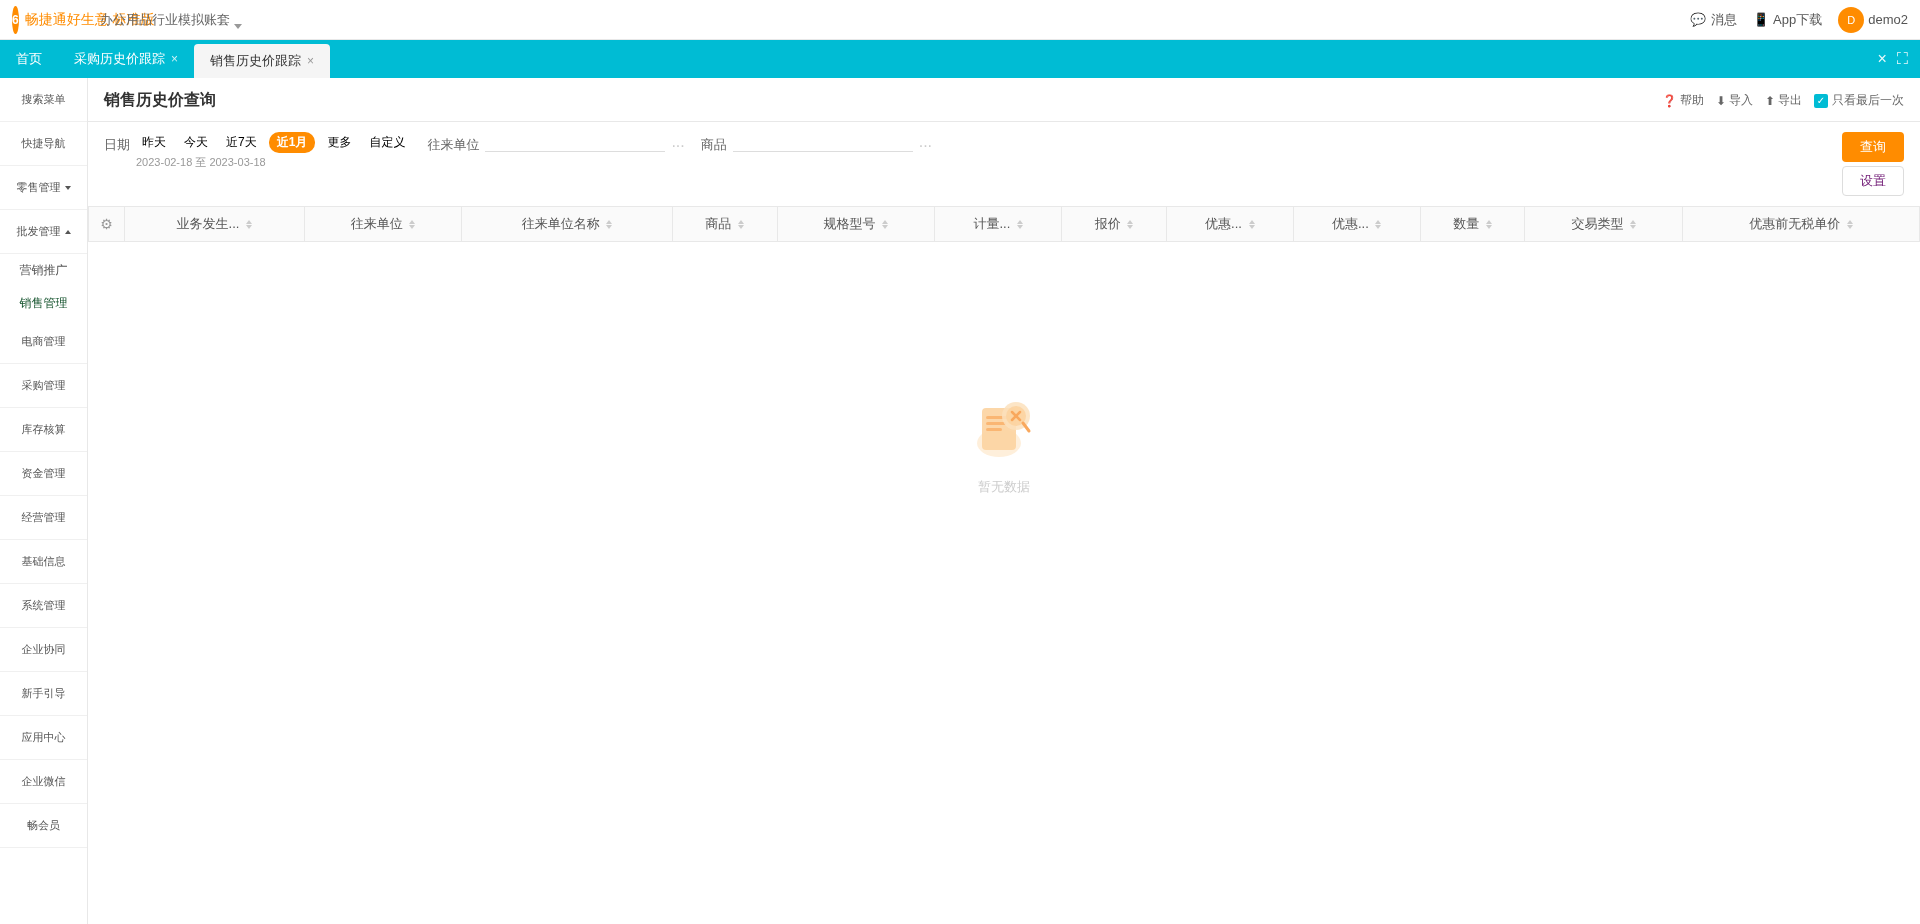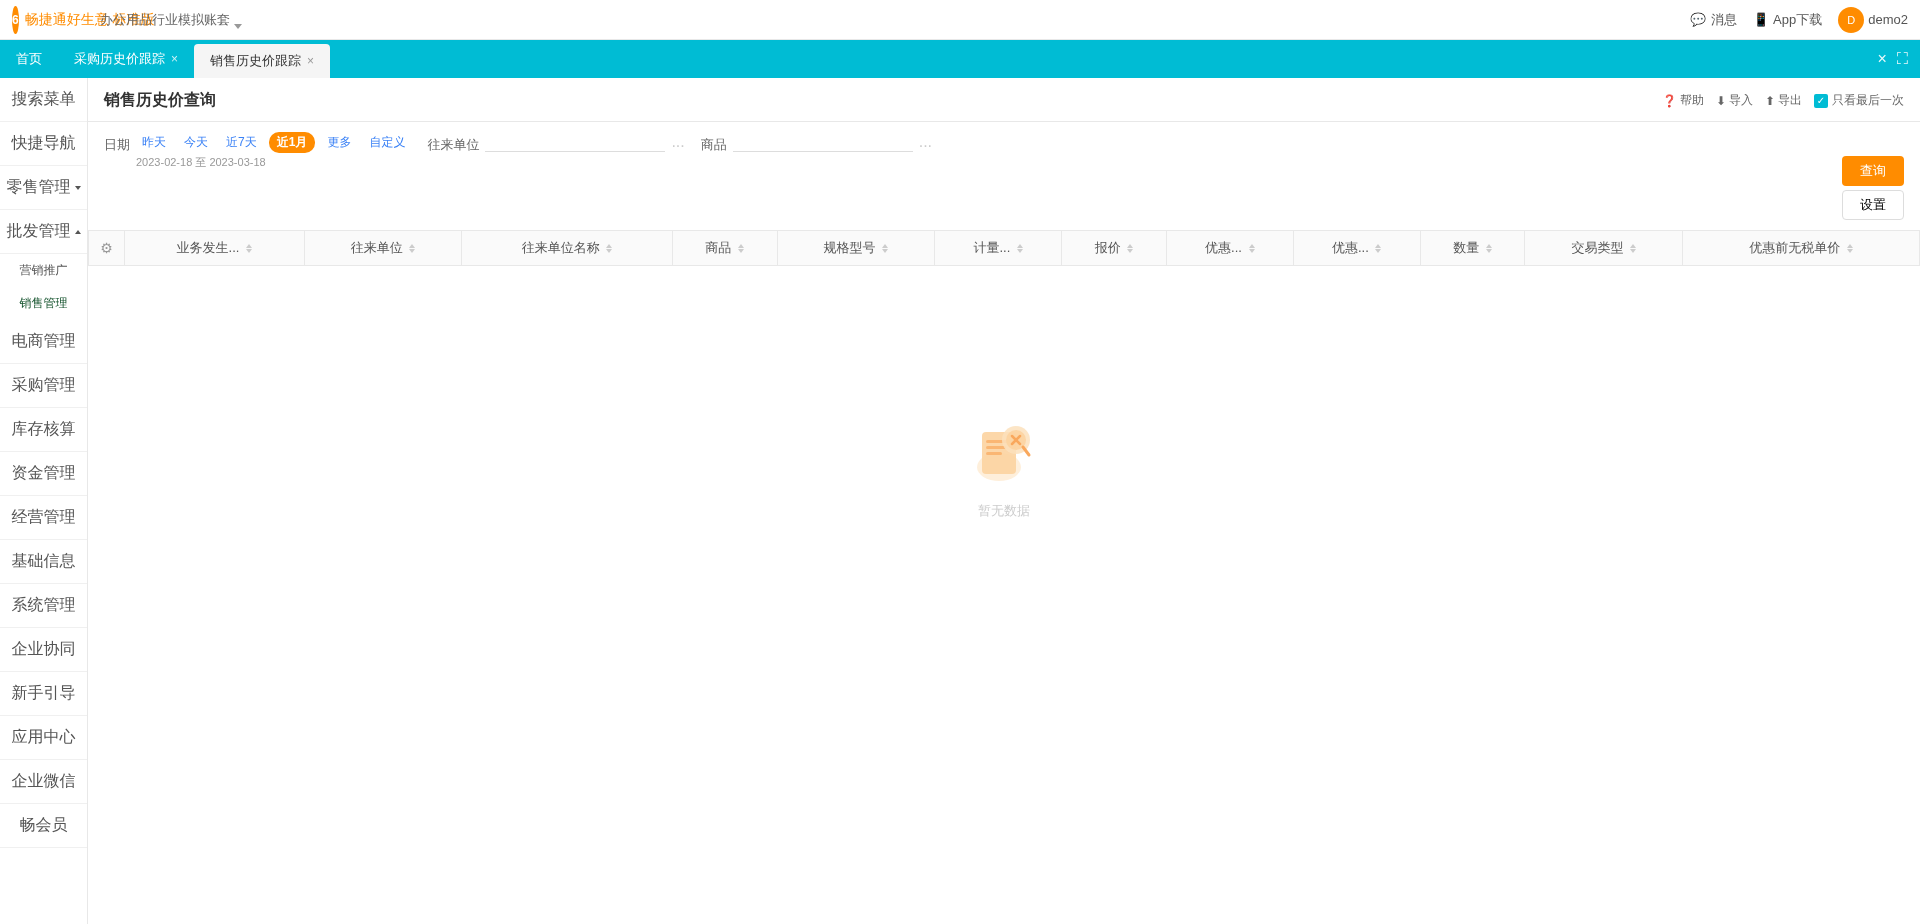--- a/index.html
+++ b/index.html
@@ -147,21 +147,21 @@
       overflow-y: auto;
     }
     .sidebar-item {
       display: flex;
       flex-direction: column;
       align-items: center;
       justify-content: center;
       padding: 10px 1px;
       cursor: pointer;
       color: #555;
-      font-size: 16px;
+      font-size: 11px;
       text-align: center;
       border-bottom: 1px solid #f0f0f0;
       min-height: 44px;
       gap: 2px;
     }
     .sidebar-item.has-arrow {
       flex-direction: row;
       justify-content: center;
       gap: 4px;
     }
@@ -279,21 +279,21 @@
       flex-direction: column;
     }
     .date-buttons {
       display: flex;
       align-items: center;
       gap: 6px;
     }
     .date-btn {
       padding: 2px 6px;
       font-size: 12px;
-      color: #3b82f6;
+      color: #000000;
       cursor: pointer;
       border-radius: 3px;
     }
     .date-btn.active {
       background: #ff8c00;
       color: white;
       border-radius: 10px;
       padding: 2px 8px;
       font-weight: bold;
     }
@@ -326,34 +326,33 @@
       color: white;
       border: none;
       padding: 6px 18px;
       border-radius: 4px;
       font-size: 13px;
       cursor: pointer;
       white-space: nowrap;
     }
     .settings-btn {
       background: #fff;
-      color: #000000;
+      color: #701a75;
       border: 1px solid #ddd;
       padding: 5px 12px;
       border-radius: 4px;
       font-size: 13px;
       cursor: pointer;
       white-space: nowrap;
     }
     .btn-column {
       display: flex;
       flex-direction: column;
       gap: 4px;
       margin-left: auto;
-      margin-top: 24px;
     }
 
     
     .table-container {
       flex: 1;
       background: #fff;
       margin: 0;
       overflow: auto;
     }
     .data-table {

